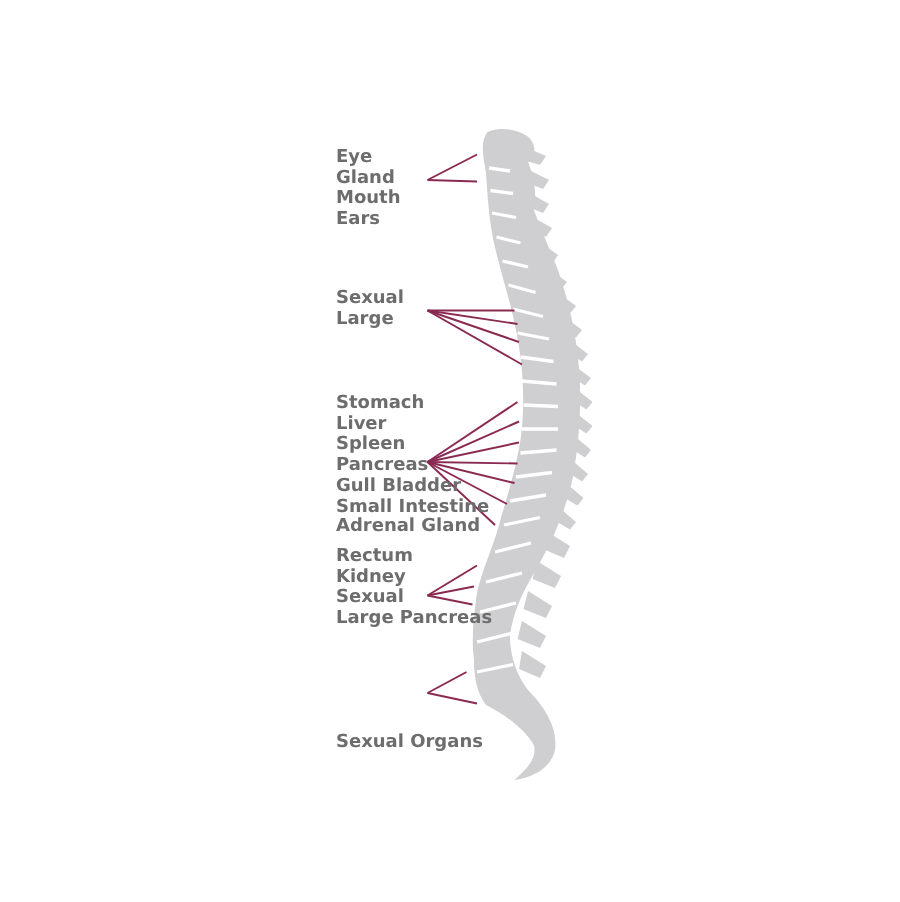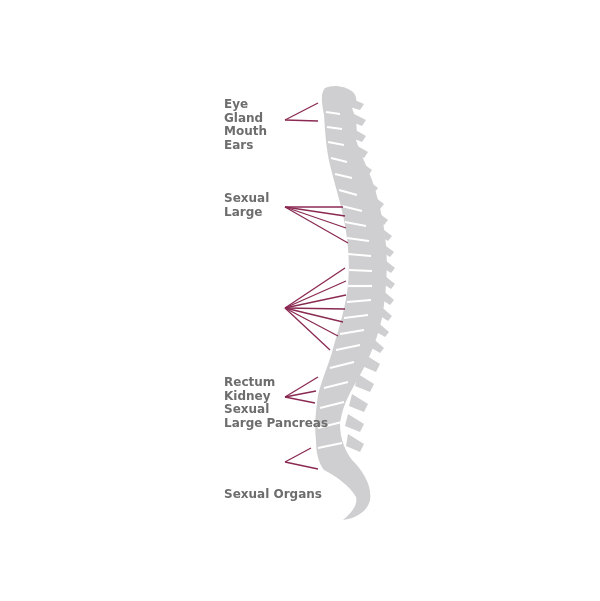--- a/index.html
+++ b/index.html
@@ -115,22 +115,31 @@
     <span class="label">Gland</span>
     <span class="label">Mouth</span>
     <span class="label">Ears</span>
   </div>
 
   <div class="label-group" style="top:192px">
     <span class="label">Sexual</span>
     <span class="label">Large</span>
   </div>
 
+  <div class="label-group" style="top:262px">
+    <span class="label">Stomach</span>
+    <span class="label">Liver</span>
+    <span class="label">Spleen</span>
+    <span class="label">Pancreas</span>
+    <span class="label">Gull Bladder</span>
+    <span class="label">Small Intestine</span>
+    <span class="label">Adrenal Gland</span>
+  </div>
 
-  <div class="label-group" style="top:376px">
+  <div class="label-group" style="top:364px">
     <span class="label">Rectum</span>
     <span class="label">Kidney</span>
     <span class="label">Sexual</span>
     <span class="label">Large Pancreas</span>
   </div>
 
   <div class="label-group" style="top:488px">
     <span class="label">Sexual Organs</span>
   </div>
 

